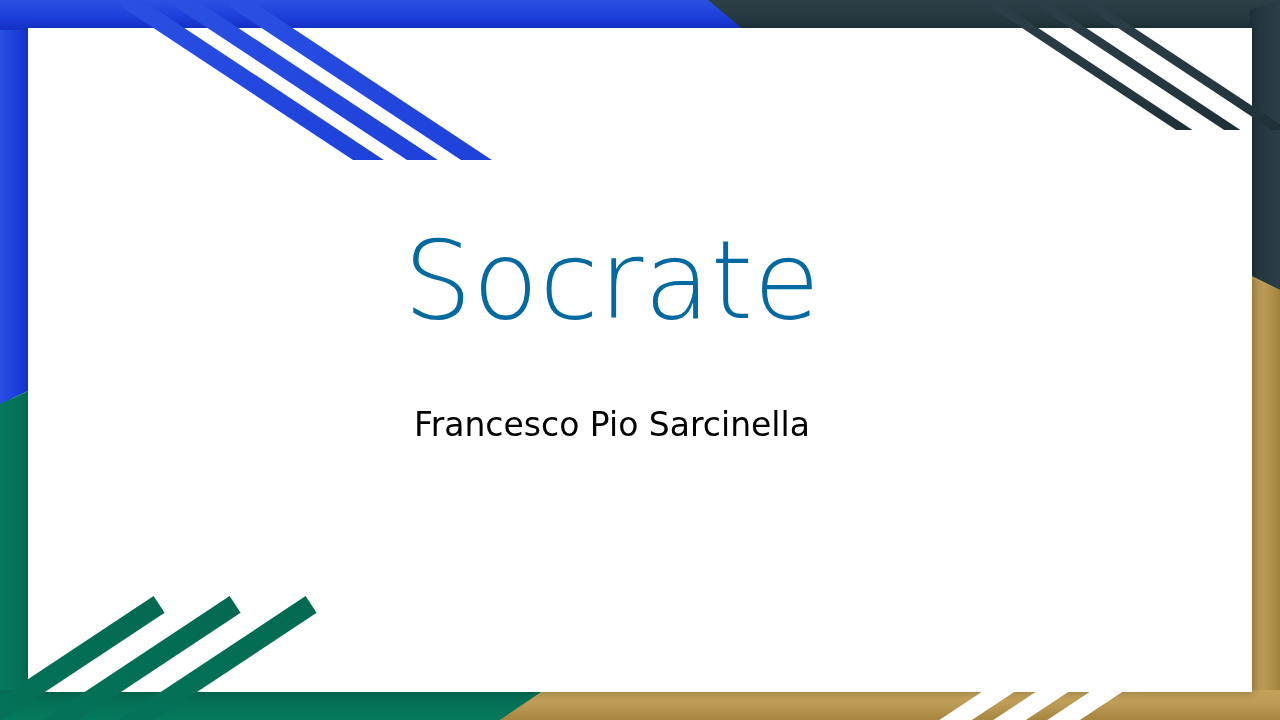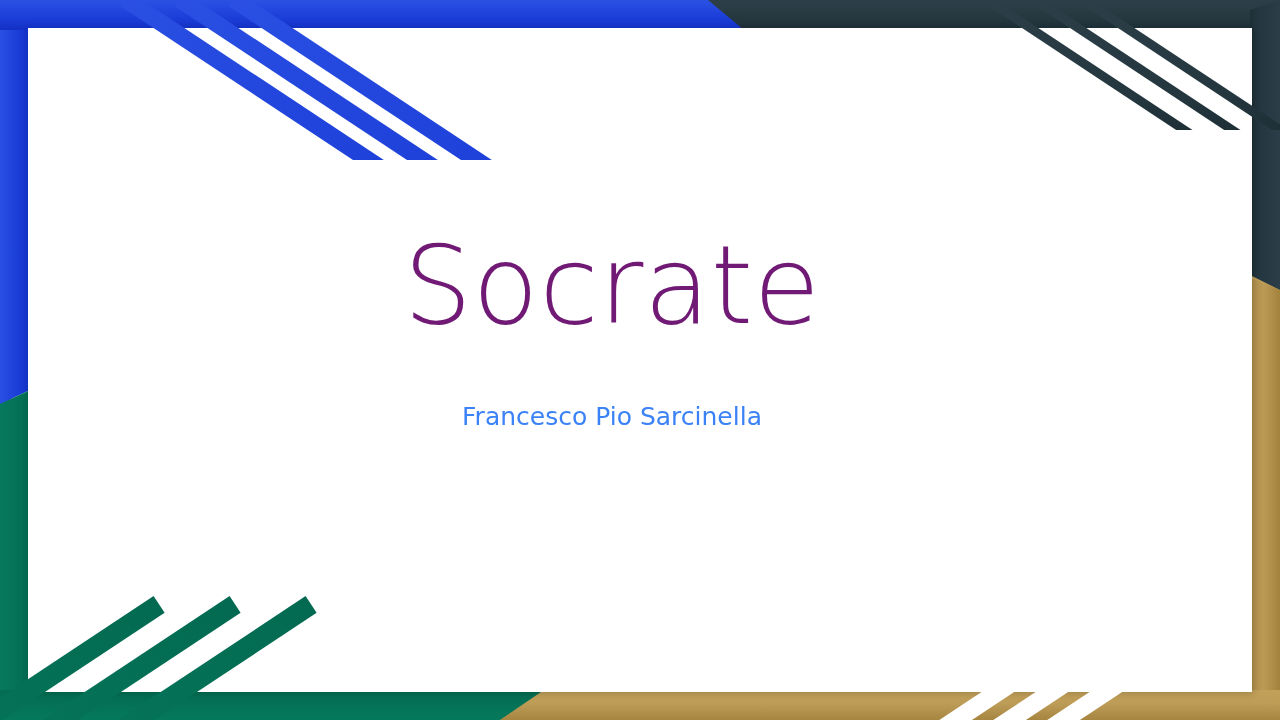--- a/index.html
+++ b/index.html
@@ -227,33 +227,33 @@
     align-items: center;
     justify-content: center;
   }
 
   #title {
     font-family: "DejaVu Sans", sans-serif;
     font-weight: 300;
     font-size: 108px;
     line-height: 1.05;
     letter-spacing: 0.5px;
-    color: #701a75;
+    color: #0369a1;
     text-align: center;
-    margin: 0;
+    margin: 8px;
     padding: 0;
     transform: translateY(-32px);
     white-space: nowrap;
   }
 
   #subtitle {
     font-family: "DejaVu Sans", sans-serif;
     font-weight: 400;
-    font-size: 25px;
-    color: #3b82f6;
+    font-size: 33px;
+    color: #000000;
     text-align: center;
     margin: 0;
     padding: 0;
     transform: translateY(28px);
     white-space: nowrap;
   }
 </style>
 </head>
 <body>
 

